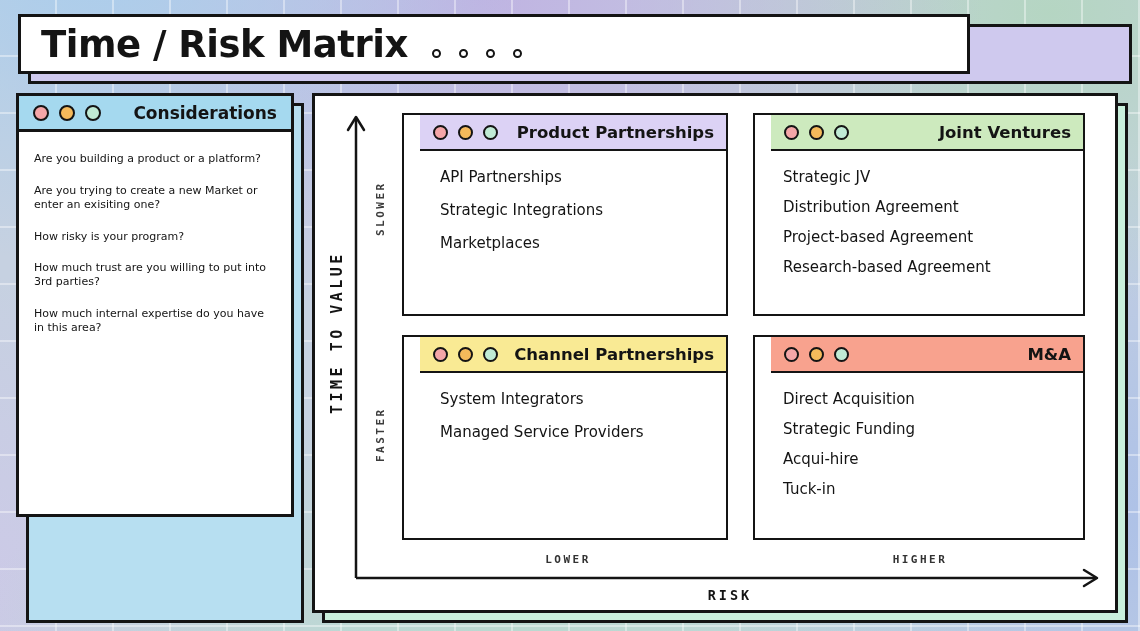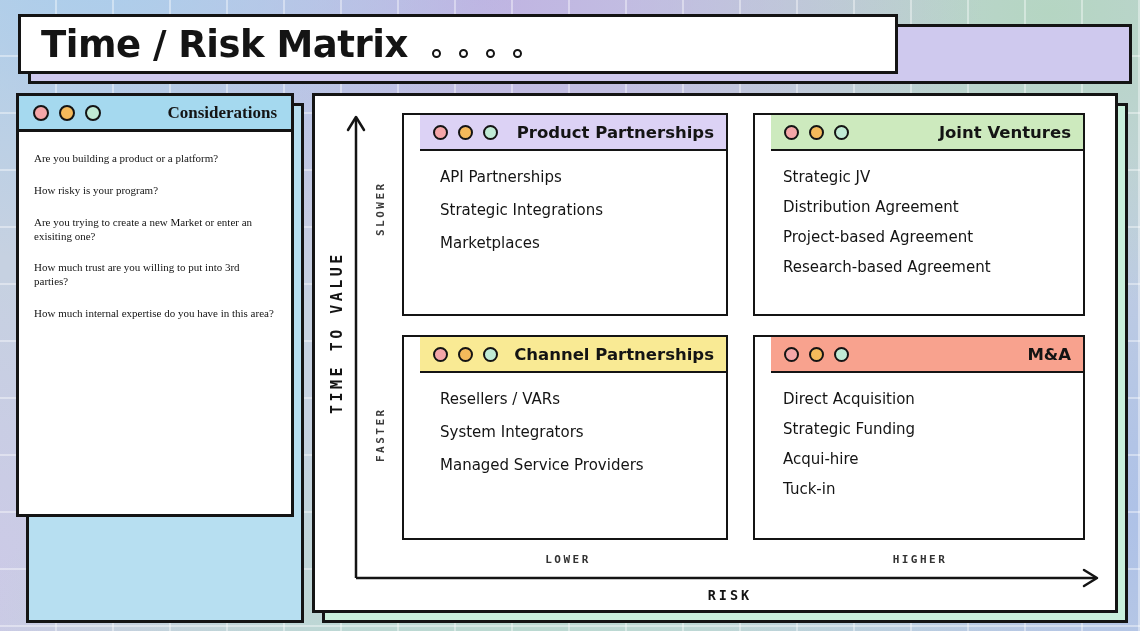--- a/index.html
+++ b/index.html
@@ -24,35 +24,35 @@
       linear-gradient(to right,  rgba(255,255,255,0.40) 2px, transparent 2px),
       linear-gradient(to bottom, rgba(255,255,255,0.40) 2px, transparent 2px);
     background-size: 57px 57px;
     background-position: -2px -2px;
   }
   .shadow { position: absolute; border: 3px solid #141414; z-index: 1; }
   .panel  { position: absolute; background: #ffffff; border: 3px solid #141414; z-index: 2; }
 
   
   .title-shadow { left: 28px; top: 24px; width: 1104px; height: 60px; background: #cfc9ee; }
-  .title-bar { left: 18px; top: 14px; width: 880px; height: 60px; display: flex; align-items: center; padding: 0 20px; }
+  .title-bar { left: 18px; top: 14px; width: 952px; height: 60px; display: flex; align-items: center; padding: 0 20px; }
   .title-text { font-size: 37px; font-weight: 800; letter-spacing: -0.5px; white-space: nowrap; }
   .title-dots { display: flex; gap: 18px; margin-left: 24px; margin-top: 18px; }
   .title-dot { width: 9px; height: 9px; border: 2px solid #141414; border-radius: 50%; background: transparent; }
 
   
   .dots { display: flex; gap: 10px; align-items: center; }
   .dot { width: 16px; height: 16px; border: 2px solid #141414; border-radius: 50%; }
   .dot.pink   { background: #f4a6a8; }
   .dot.orange { background: #f5ba5b; }
   .dot.mint   { background: #c0ebd5; }
 
   
   .cons-shadow { left: 26px; top: 103px; width: 278px; height: 520px; background: #b7dff1; }
-  .cons-panel  { left: 16px; top: 93px;  width: 278px; height: 424px; font-family: Liberation Serif, serif; }
+  .cons-panel  { left: 16px; top: 93px;  width: 278px; height: 424px; }
   .cons-header {
     height: 36px; background: #a5d9ef; border-bottom: 3px solid #141414;
     display: flex; align-items: center; padding: 0 14px;
   }
   .cons-title { flex: 1; text-align: right; font-size: 17px; font-weight: 600; }
   .cons-body { padding: 20px 15px 0 15px; font-size: 11px; line-height: 1.26; }
   .cons-body p { margin: 0 0 18px 0; }
 
   
   .matrix-shadow { left: 322px; top: 103px; width: 806px; height: 520px; background: #c9f0dc; }
@@ -106,22 +106,22 @@
   <div class="cons-header">
     <div class="dots">
       <span class="dot pink"></span>
       <span class="dot orange"></span>
       <span class="dot mint"></span>
     </div>
     <span class="cons-title">Considerations</span>
   </div>
   <div class="cons-body">
     <p>Are you building a product or a platform?</p>
+    <p>Are you trying to create a new Market or enter an exisiting one?</p>
     <p>How risky is your program?</p>
-    <p>Are you trying to create a new Market or enter an exisiting one?</p>
     <p>How much trust are you willing to put into 3rd parties?</p>
     <p>How much internal expertise do you have in this area?</p>
   </div>
 </div>
 
 <div class="shadow matrix-shadow"></div>
 <div class="panel matrix-panel">
   <div class="matrix-inner">
 
     <svg class="axes-svg" width="800" height="514" viewBox="0 0 800 514">
@@ -174,21 +174,20 @@
     <div class="card card-cp">
       <div class="card-header hdr-cp">
         <div class="dots">
           <span class="dot pink"></span>
           <span class="dot orange"></span>
           <span class="dot mint"></span>
         </div>
         <span class="card-title">Channel Partnerships</span>
       </div>
       <div class="card-body">
-        <div>Resellers / VARs</div>
         <div>System Integrators</div>
         <div>Managed Service Providers</div>
       </div>
     </div>
 
     <div class="card card-ma">
       <div class="card-header hdr-ma">
         <div class="dots">
           <span class="dot pink"></span>
           <span class="dot orange"></span>

